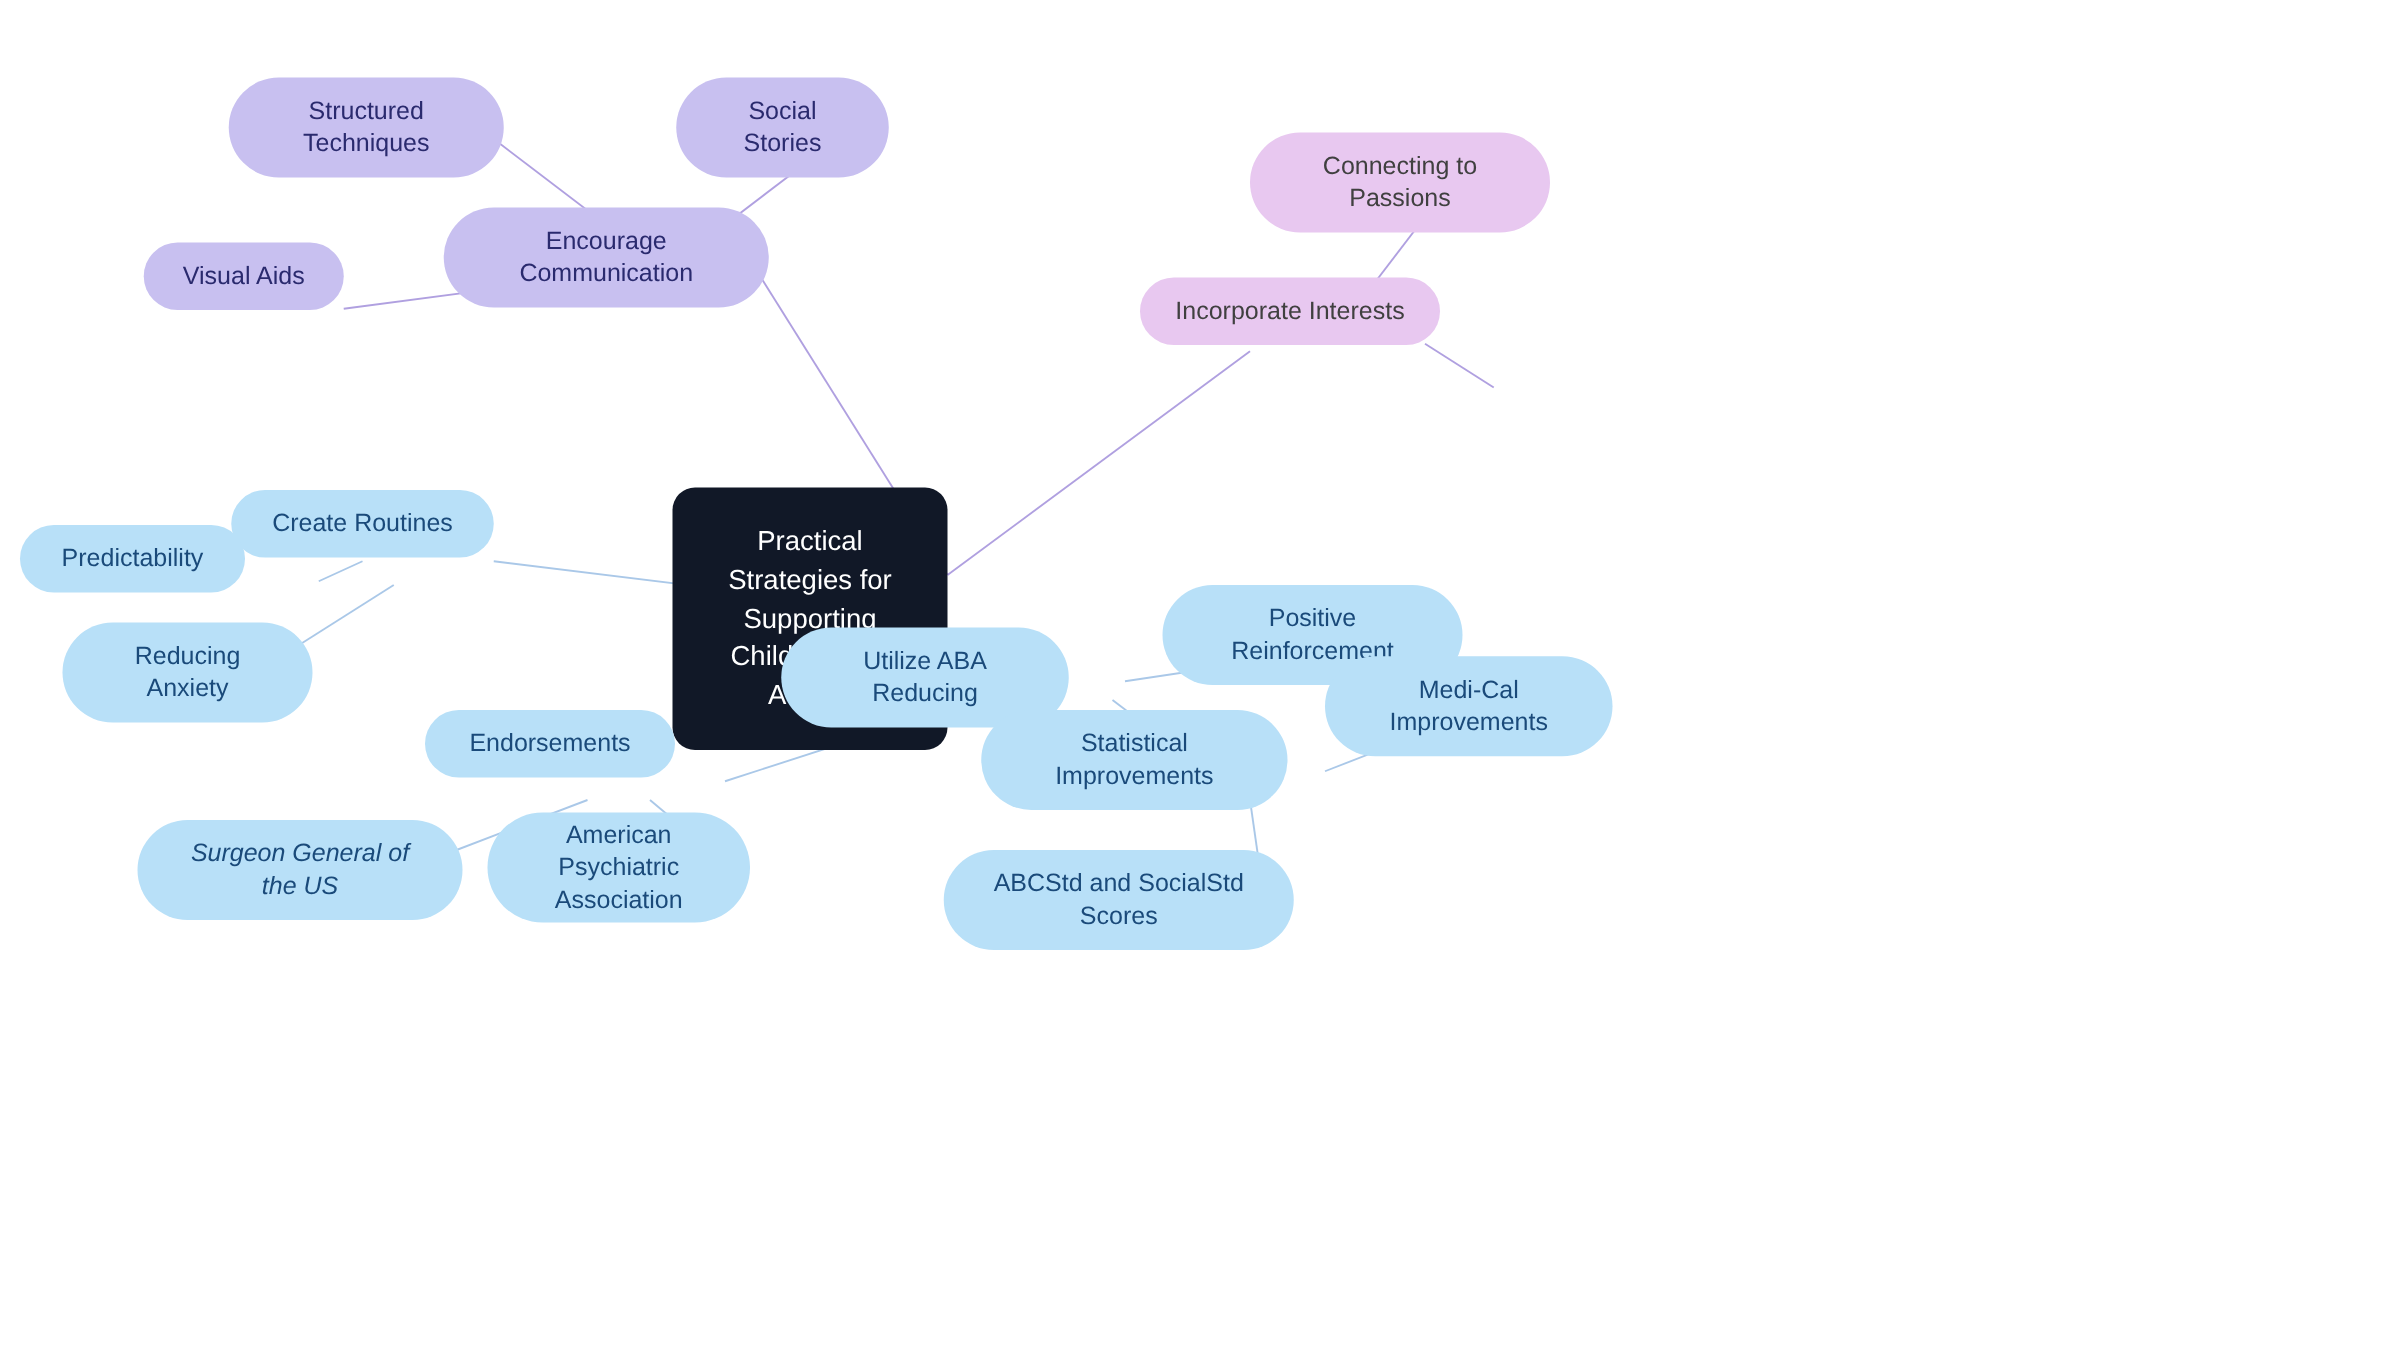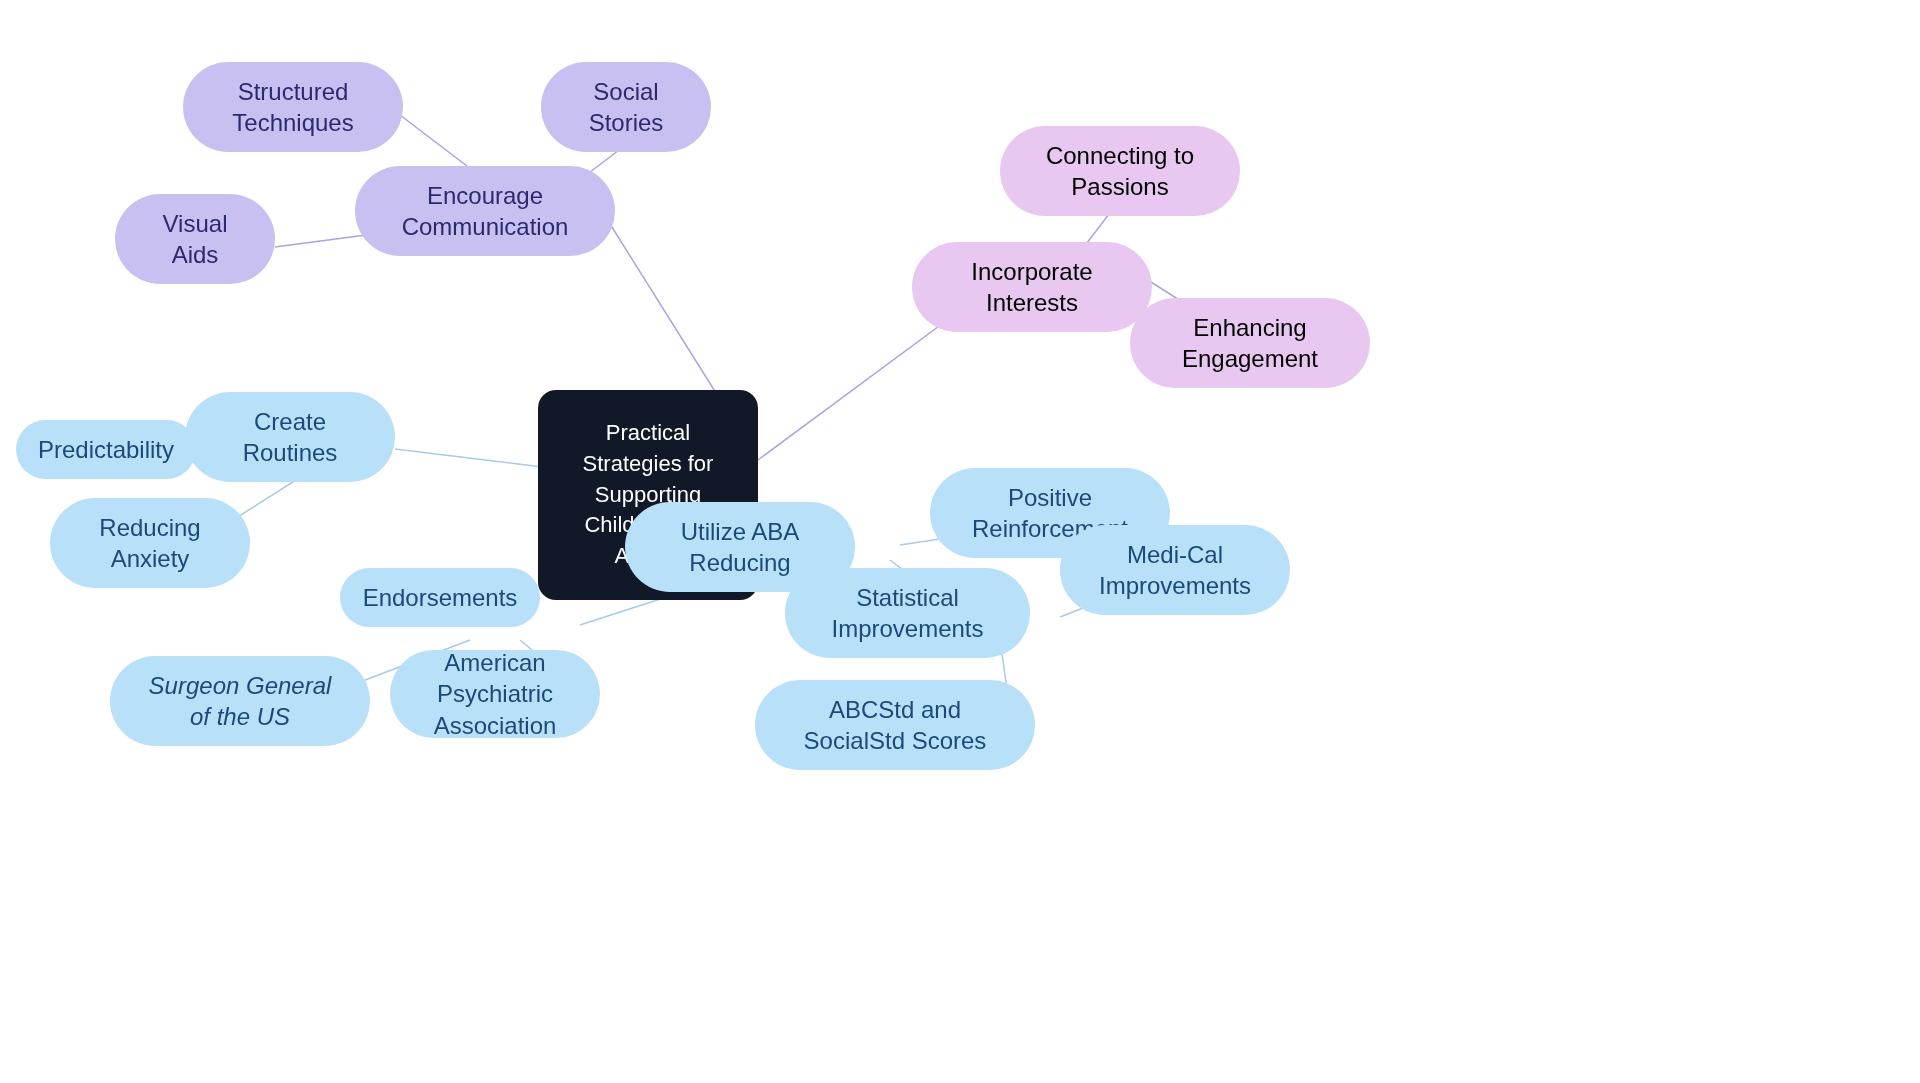--- a/index.html
+++ b/index.html
@@ -17,21 +17,21 @@
       width: 1920px;
       height: 1083px;
     }
     .node {
       position: absolute;
       border-radius: 50px;
       display: flex;
       align-items: center;
       justify-content: center;
       text-align: center;
-      font-size: 24px;
+      font-size: 20px;
       line-height: 1.3;
       padding: 14px 28px;
       cursor: pointer;
     }
     .node-center {
       background: #111827;
       color: #ffffff;
       border-radius: 18px;
       font-size: 22px;
       padding: 28px 36px;
@@ -39,23 +39,22 @@
       text-align: center;
       line-height: 1.4;
     }
     .node-purple {
       background: #c8c0f0;
       color: #2a2a6e;
       border: none;
     }
     .node-pink {
       background: #e8c8f0;
-      color: #000000;
+      color: #404040;
       border: none;
-      margin-top: 20px;
     }
     .node-blue {
       background: #b8e0f8;
       color: #1a4a7a;
       border: none;
     }
     svg#lines {
       position: absolute;
       top: 0; left: 0;
       width: 1920px;
@@ -121,21 +120,20 @@
   <div class="node node-purple" style="left: 183px; top: 62px; width: 220px;">Structured Techniques</div>
 
   <div class="node node-purple" style="left: 541px; top: 62px; width: 170px;">Social Stories</div>
 
   <div class="node node-purple" style="left: 115px; top: 194px; width: 160px;">Visual Aids</div>
 
   <div class="node node-pink" style="left: 912px; top: 222px; width: 240px;">Incorporate Interests</div>
 
   <div class="node node-pink" style="left: 1000px; top: 106px; width: 240px;">Connecting to Passions</div>
 
-  <div class="node node-pink" style="left: 1130px; top: 278px; width: 240px;">Enhancing Engagement</div>
 
   <div class="node node-blue" style="left: 185px; top: 392px; width: 210px;">Create Routines</div>
 
   <div class="node node-blue" style="left: 16px; top: 420px; width: 180px;">Predictability</div>
 
   <div class="node node-blue" style="left: 50px; top: 498px; width: 200px;">Reducing Anxiety</div>
 
   <div class="node node-blue" style="left: 625px; top: 502px; width: 230px;">Utilize ABA Reducing</div>
 
   <div class="node node-blue" style="left: 930px; top: 468px; width: 240px;">Positive Reinforcement</div>

